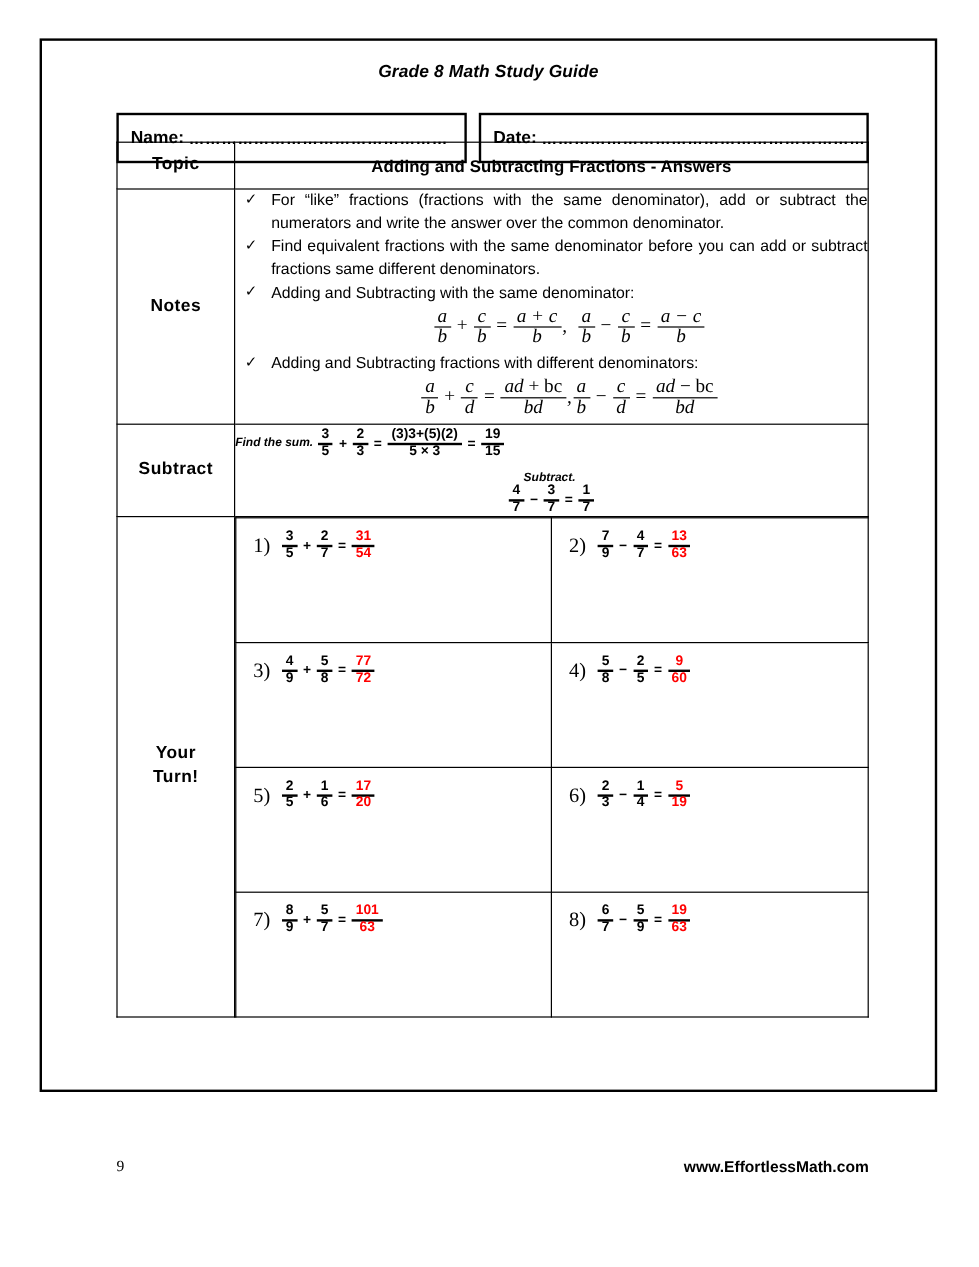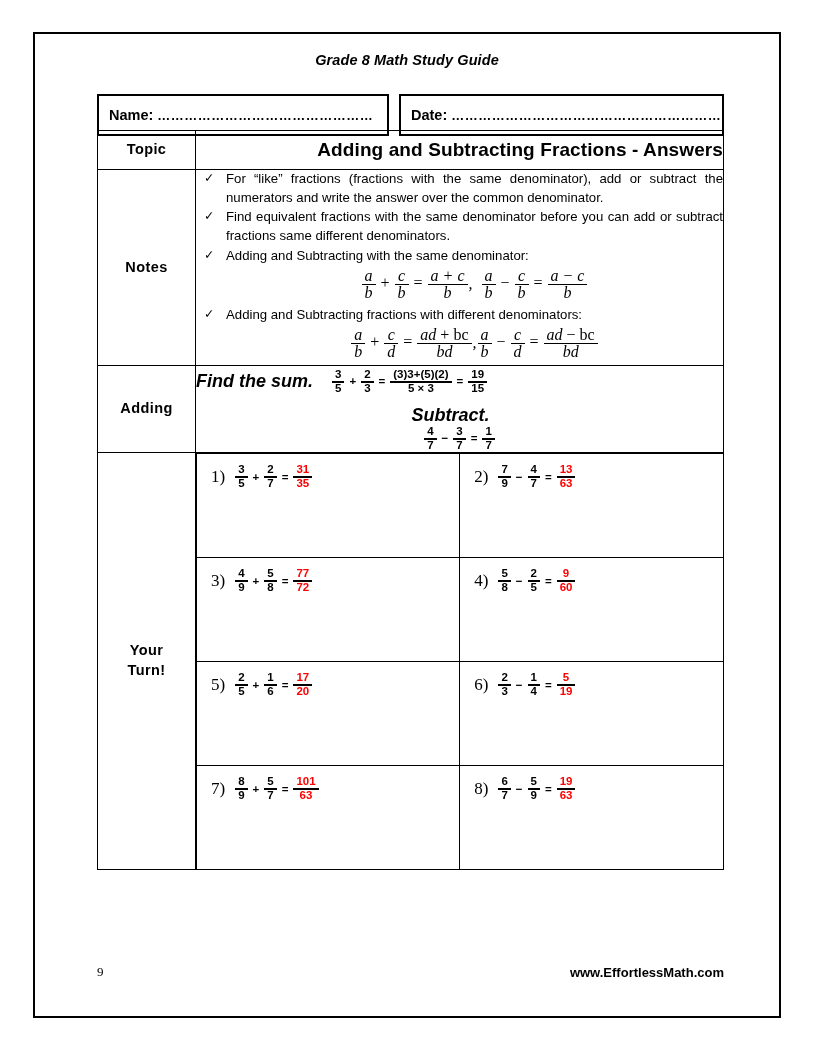--- a/index.html
+++ b/index.html
@@ -14,21 +14,21 @@
     color: #000000;
     position: relative;
     overflow: hidden;
   }
 
   .page-frame {
     position: absolute;
     left: 33px;
     top: 32px;
     width: 748px;
-    height: 986px;
+    height: 878px;
     border: 2px solid #000000;
     box-sizing: border-box;
   }
 
   .doc-title {
     position: absolute;
     left: 0;
     top: 18px;
     width: 100%;
     text-align: center;
@@ -66,43 +66,43 @@
     font-weight: bold;
     letter-spacing: 0.5px;
     font-size: 13px;
     margin-left: 4px;
   }
 
   
   .main-table {
     position: absolute;
     left: 62px;
-    top: 96px;
+    top: 84px;
     width: 627px;
     border-collapse: collapse;
     table-layout: fixed;
   }
   .main-table td {
     border: 1.6px solid #000000;
     vertical-align: middle;
     padding: 0;
   }
   .col-label { width: 98px; }
   .row-label {
     text-align: center;
     font-weight: bold;
     font-size: 14.5px;
     letter-spacing: 0.4px;
     line-height: 1.35;
   }
 
   .topic-cell {
-    text-align: right;
-    font-weight: bold;
-    font-size: 19px;
+    text-align: center;
+    font-weight: bold;
+    font-size: 14px;
     height: 38px;
     letter-spacing: 0.1px;
   }
 
   
   .notes-cell {
     padding: 8px 10px 10px 6px;
     vertical-align: top;
   }
   .note-list {
@@ -161,22 +161,22 @@
   .ex-line {
     display: flex;
     align-items: center;
     margin: 3px 0 10px 0;
     white-space: nowrap;
   }
   .ex-line:last-child { margin-bottom: 0; flex-direction: column; }
   .ex-label {
     font-weight: bold;
     font-style: italic;
-    font-size: 18px;
-    margin-right: 18px;
+    font-size: 10px;
+    margin-right: 3px;
   }
   .sm {
     font-family: "Liberation Sans", sans-serif;
     font-size: 11.5px;
     font-weight: bold;
   }
   .sm .frac > .num { border-bottom-width: 2px; }
 
   
   .turn-table {
@@ -292,21 +292,21 @@
               <div class="mathline">
                 <span class="frac it"><span class="num">a</span><span class="den">b</span></span><span class="op">+</span><span class="frac it"><span class="num">c</span><span class="den">d</span></span><span class="op">=</span><span class="frac"><span class="num"><span class="it">ad</span><span class="up"> + </span><span class="up">bc</span></span><span class="den it">bd</span></span><span class="it">,</span><span class="frac it"><span class="num">a</span><span class="den">b</span></span><span class="op">−</span><span class="frac it"><span class="num">c</span><span class="den">d</span></span><span class="op">=</span><span class="frac"><span class="num"><span class="it">ad</span><span class="up"> − </span><span class="up">bc</span></span><span class="den it">bd</span></span>
               </div>
             </li>
 
           </ul>
         </td>
       </tr>
 
       <tr>
-        <td class="row-label">Adding</td>
+        <td class="row-label">Subtract</td>
         <td class="example-cell">
           <div class="ex-line">
             <span class="ex-label">Find the sum.</span>
             <span class="sm">
               <span class="frac"><span class="num">3</span><span class="den">5</span></span><span class="op">+</span><span class="frac"><span class="num">2</span><span class="den">3</span></span><span class="op">=</span><span class="frac"><span class="num">(3)3+(5)(2)</span><span class="den">5 × 3</span></span><span class="op">=</span><span class="frac"><span class="num">19</span><span class="den">15</span></span>
             </span>
           </div>
           <div class="ex-line">
             <span class="ex-label">Subtract.</span>
             <span class="sm">
@@ -334,21 +334,21 @@
                           <span class="den">5</span>
                         </span>
                         <span class="op">+</span>
                         <span class="frac">
                           <span class="num">2</span>
                           <span class="den">7</span>
                         </span>
                         <span class="op">=</span>
                         <span class="frac ans">
                           <span class="num">31</span>
-                          <span class="den">35</span>
+                          <span class="den">54</span>
                         </span>
                     </span>
                   </div>
                 </td>
                 <td>
                   <div class="prob">
                     <span class="prob-num">2)</span>
                     <span class="prob-math">
                       <span class="frac">
                           <span class="num">7</span>

